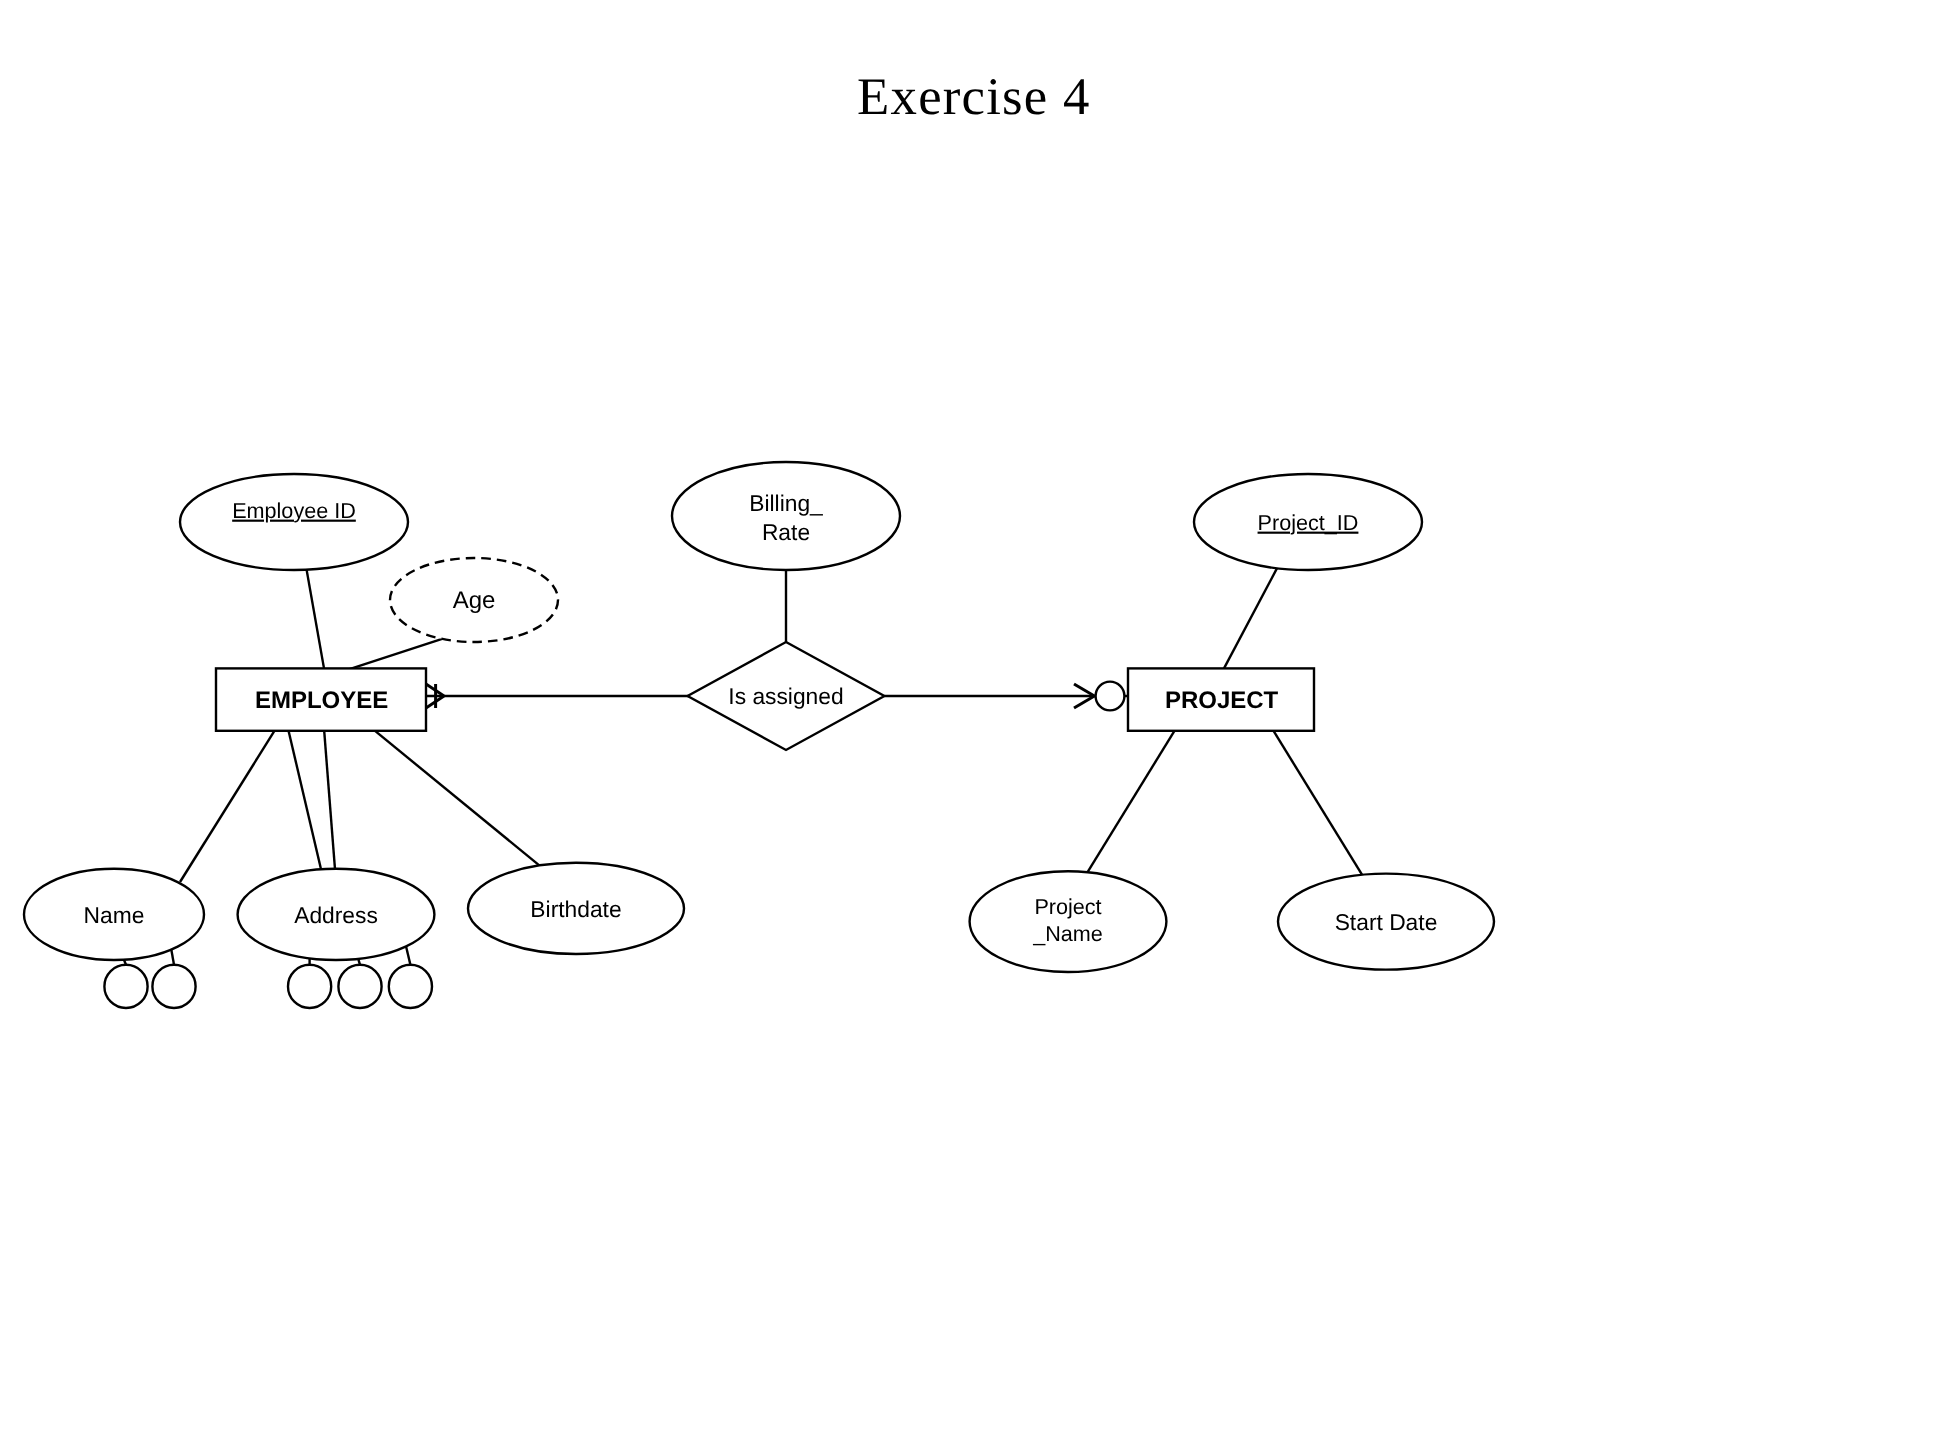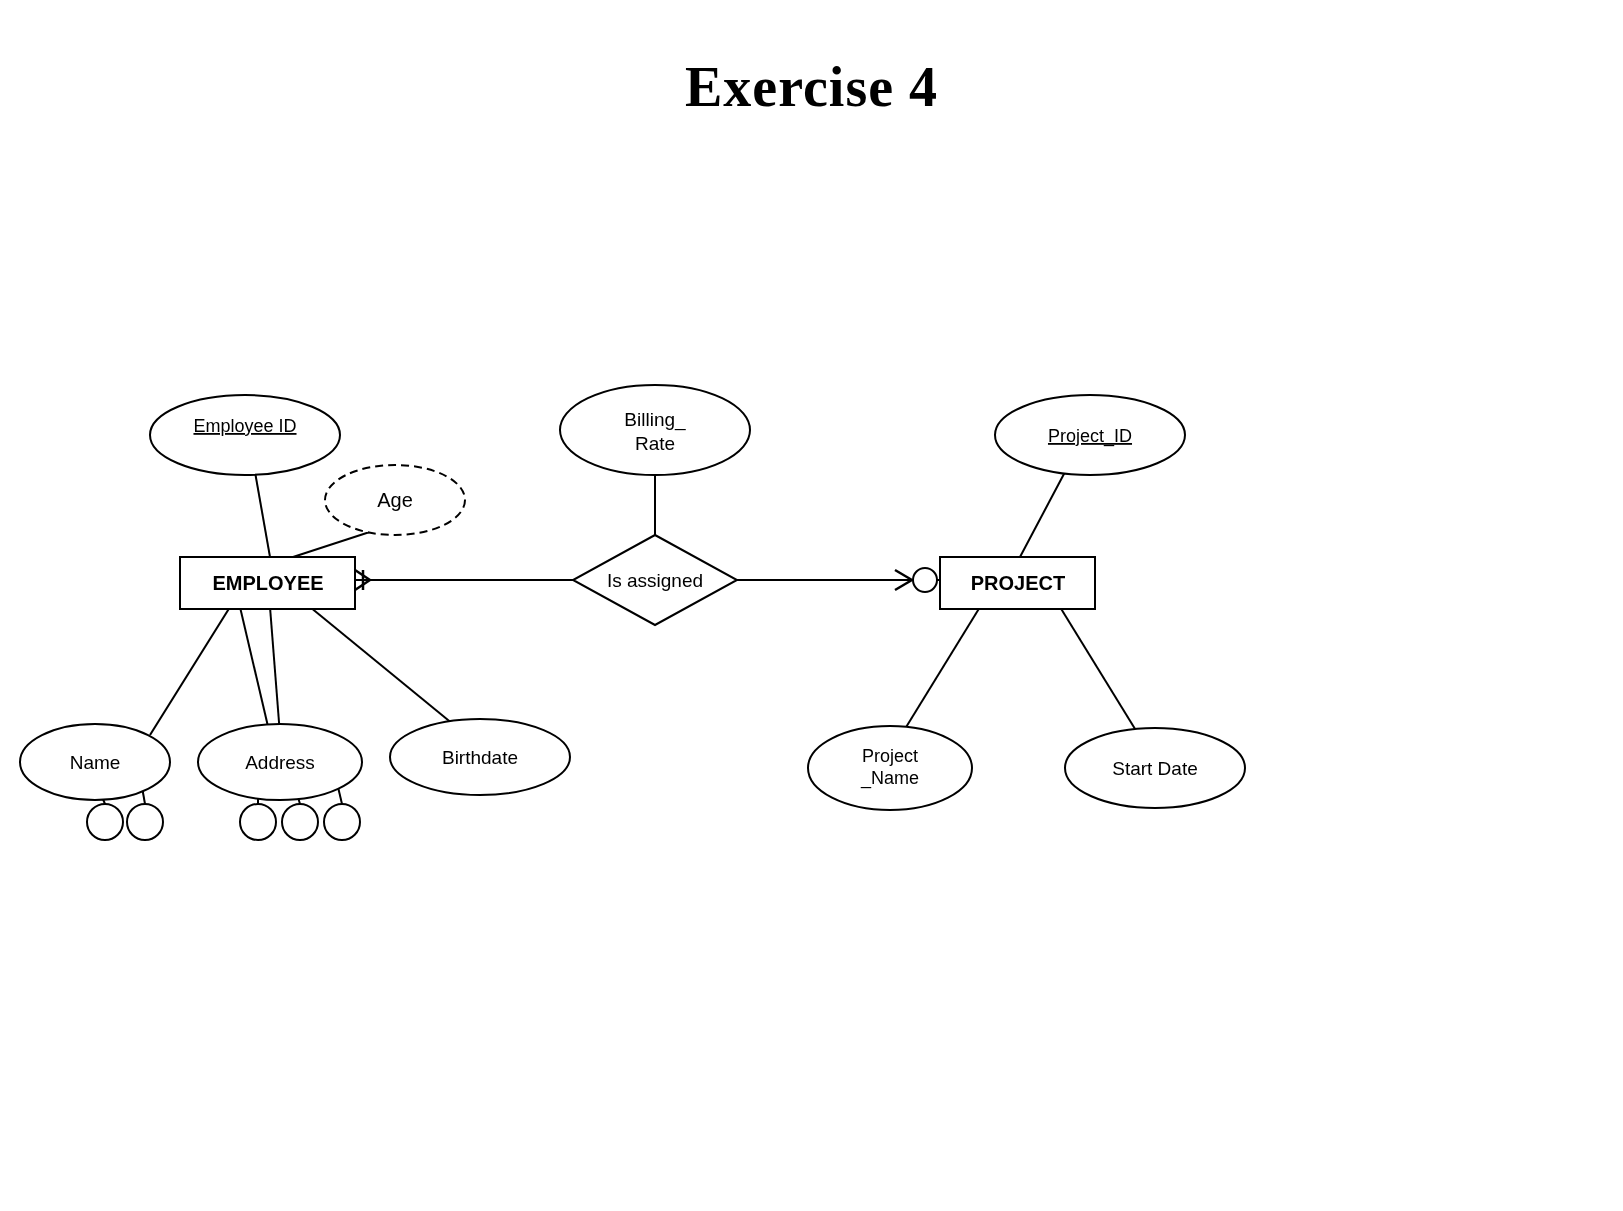--- a/index.html
+++ b/index.html
@@ -11,22 +11,22 @@
       overflow: hidden;
     }
     .page {
       background: white;
       width: 1623px;
       height: 1211px;
       position: relative;
     }
     .title {
       text-align: center;
-      font-size: 56px;
-      font-weight: bold;
+      font-size: 44px;
+      font-weight: normal;
       padding-top: 55px;
       letter-spacing: 1px;
     }
     svg {
       position: absolute;
       top: 0;
       left: 0;
       width: 1623px;
       height: 1211px;
     }

